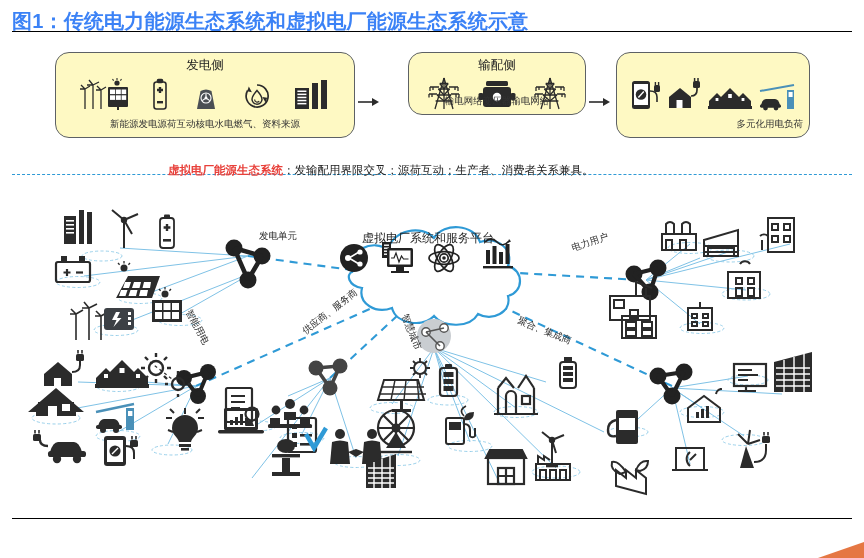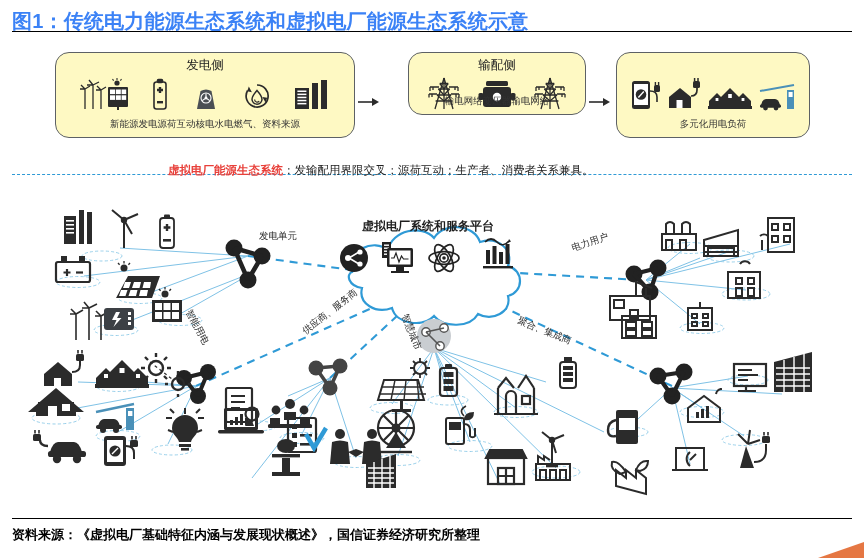--- a/index.html
+++ b/index.html
@@ -73,21 +73,22 @@
   
   .eco{position:absolute;left:0;top:196px;width:864px;height:322px;}
   .eco svg{position:absolute;left:0;top:0;}
 
   .lbl{
     position:absolute;font-size:9.5px;color:#2b2b2b;white-space:nowrap;
     transform-origin:left center;
   }
   .cloud-title{
     position:absolute;font-size:12px;color:#1f1f1f;white-space:nowrap;
-    font-weight:bold;
+    font-weight:normal;
+    margin-top:12px;
   }
 </style>
 </head>
 <body>
 
 <div class="page">
 
   <div class="fig-title">图1：传统电力能源生态系统和虚拟电厂能源生态系统示意</div>
   <div class="rule rule-top"></div>
 
@@ -273,21 +274,21 @@
           <rect x="32.6" y="15" width="4" height="5" fill="#fff"></rect>
           <g fill="#2b2b2b">
             <path d="M5 28 q1.5 -6 5 -6 h9 q3.5 0 5 6 z"></path>
             <rect x="4" y="27.5" width="21" height="3.2" rx="1.4"></rect>
           </g>
           <circle cx="9.5" cy="31" r="2.4" fill="#2b2b2b"></circle>
           <circle cx="20" cy="31" r="2.4" fill="#2b2b2b"></circle>
         </svg>
       </span>
     </div>
-    <div class="stage-labels" style="justify-content:center;">
+    <div class="stage-labels" style="justify-content:flex-end;">
       <span>多元化用电负荷</span>
     </div>
   </div>
 
   <div class="dashed-sep" style="top:174px;"></div>
   <div class="note" style="left:168px;top:163px;">
     <span class="hl">虚拟电厂能源生态系统</span><span class="bd">：发输配用界限交叉；源荷互动；生产者、消费者关系兼具。</span>
   </div>
 
   <div class="eco">
@@ -879,16 +880,15 @@
 
     <div class="lbl" style="left:248px;top:34px;margin-left:11px;">发电单元</div>
     <div class="lbl" style="left:188px;top:108px;transform:rotate(62deg);">智能用电</div>
     <div class="lbl" style="left:304px;top:130px;transform:rotate(-38deg);">供应商、服务商</div>
     <div class="lbl" style="left:404px;top:112px;transform:rotate(68deg);">智慧城市</div>
     <div class="lbl" style="left:572px;top:46px;transform:rotate(-18deg);">电力用户</div>
     <div class="lbl" style="left:518px;top:118px;transform:rotate(22deg);">聚合、集成商</div>
   </div>
 
   <div class="rule rule-bottom"></div>
-  <div class="source">资料来源：《虚拟电厂基础特征内涵与发展现状概述》，国信证券经济研究所整理</div>
   <div class="corner"></div>
 
 </div>
 
 </body></html>

